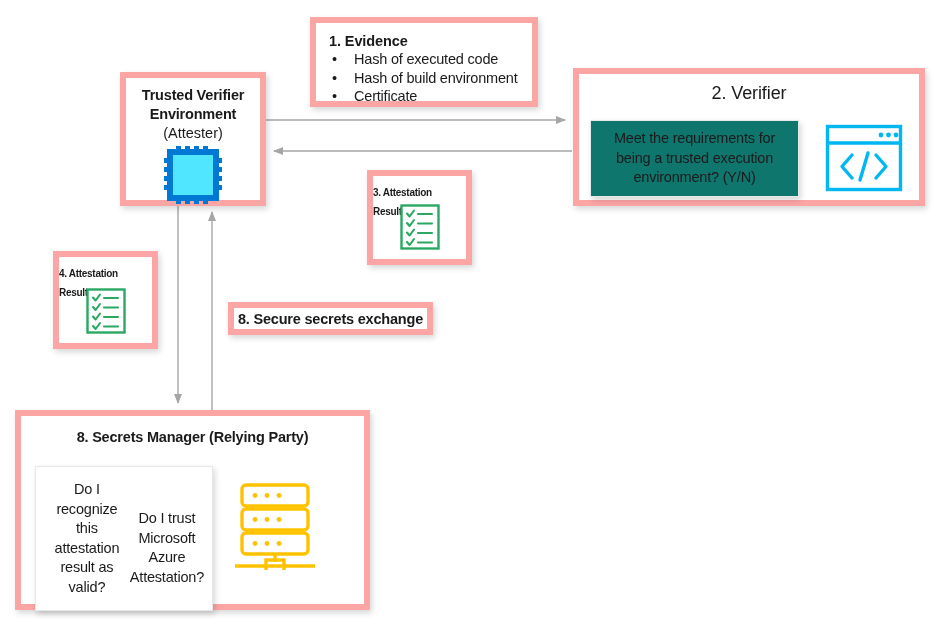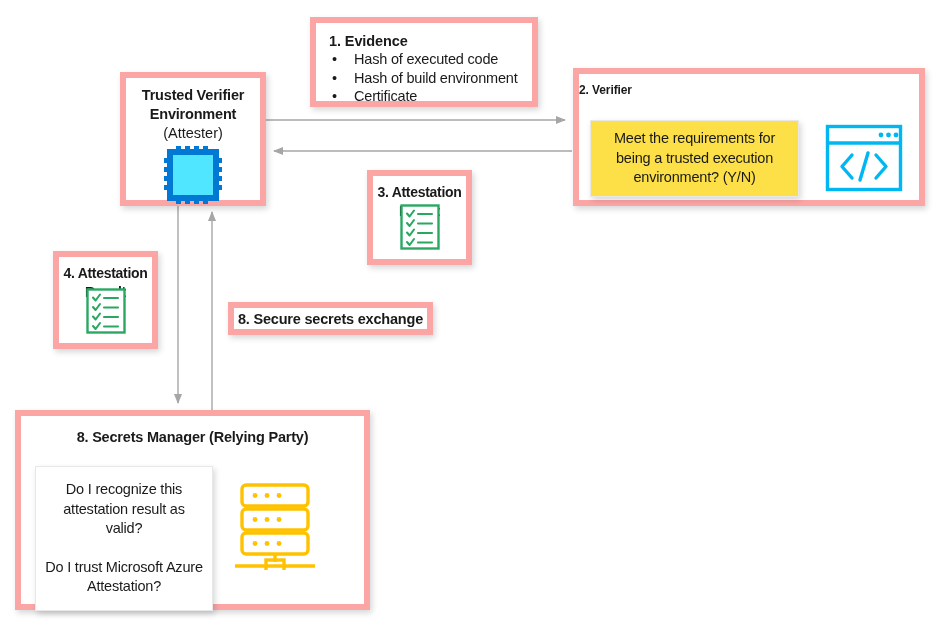--- a/index.html
+++ b/index.html
@@ -78,30 +78,30 @@
     left: 50%; transform: translateX(-50%);
     top: 68px;
     width: 58px; height: 58px;
   }
 
   
   #verifier-box {
     left: 573px; top: 68px; width: 352px; height: 138px;
   }
   #verifier-title {
-    text-align: left;
-    font-size: 12px;
-    font-weight: bold;
+    text-align: center;
+    font-size: 18px;
+    font-weight: normal;
     margin-top: 9px;
     letter-spacing: -0.1px;
   }
   #verifier-inner {
     position: absolute;
     left: 11px; top: 46px; width: 209px; height: 77px;
-    background: #fde047;
+    background: #0f766e;
     border: 1px solid #e8e8e8;
     box-shadow: 2px 3px 6px rgba(0,0,0,0.16);
     box-sizing: border-box;
     display: flex;
     align-items: center;
     justify-content: center;
     padding: 0 8px;
   }
   #verifier-question {
     text-align: center;
@@ -112,22 +112,22 @@
   #code-icon {
     position: absolute;
     left: 246px; top: 50px;
     width: 78px; height: 68px;
   }
 
   
   #attest3-box { left: 367px; top: 170px; width: 105px; height: 95px; }
   #attest4-box { left: 53px; top: 251px; width: 105px; height: 98px; }
   .attest-title {
-    text-align: center;
-    font-size: 14px;
+    text-align: left;
+    font-size: 10px;
     font-weight: bold;
     line-height: 19px;
     margin-top: 7px;
     letter-spacing: -0.3px;
   }
   .check-icon {
     position: absolute;
     left: 50%; transform: translateX(-50%);
     bottom: 9px;
     width: 40px; height: 46px;
@@ -156,21 +156,21 @@
     letter-spacing: -0.2px;
   }
   #secrets-inner {
     position: absolute;
     left: 14px; top: 50px; width: 178px; height: 145px;
     background: #ffffff;
     border: 1px solid #e8e8e8;
     box-shadow: 2px 3px 6px rgba(0,0,0,0.16);
     box-sizing: border-box;
     display: flex;
-    flex-direction: column;
+    flex-direction: row;
     align-items: center;
     justify-content: center;
     padding: 0 8px;
   }
   .secrets-q {
     text-align: center;
     font-size: 14.5px;
     line-height: 19.5px;
     letter-spacing: -0.2px;
   }

